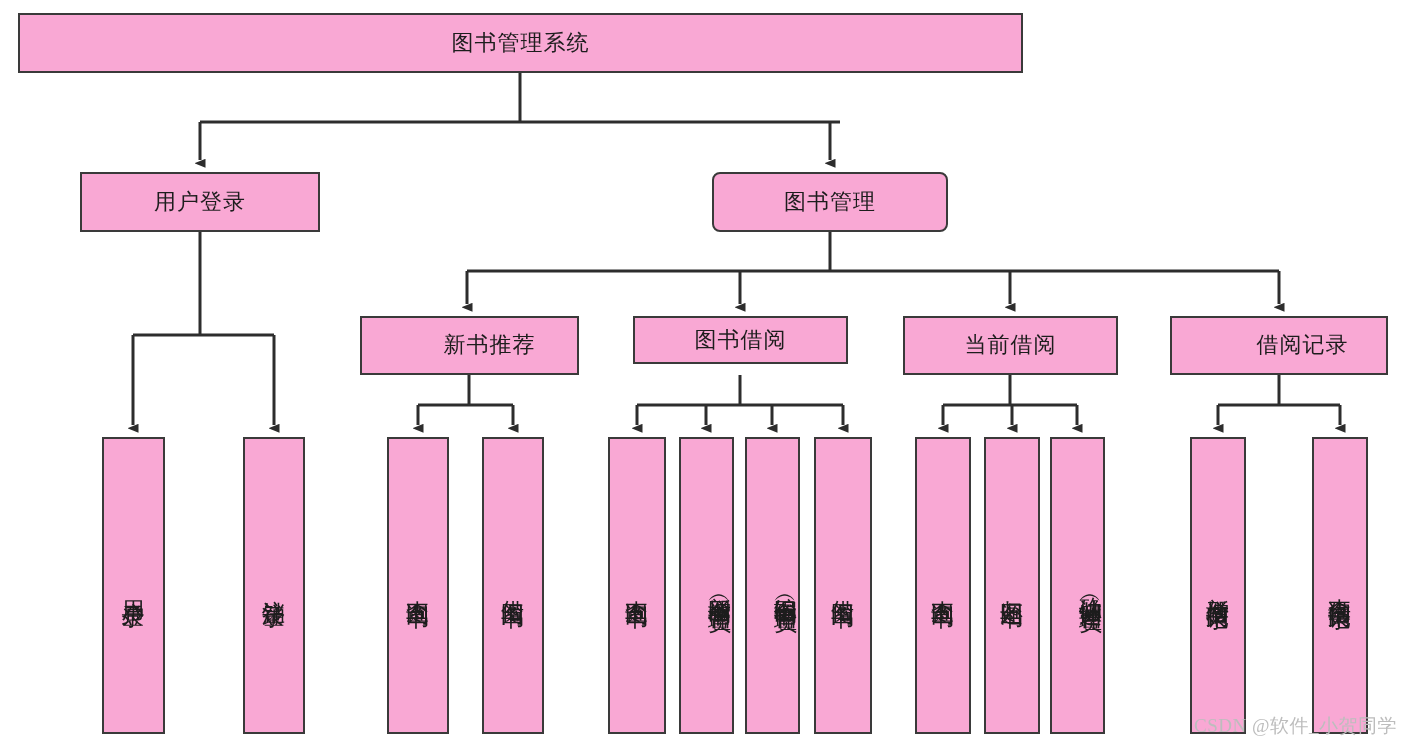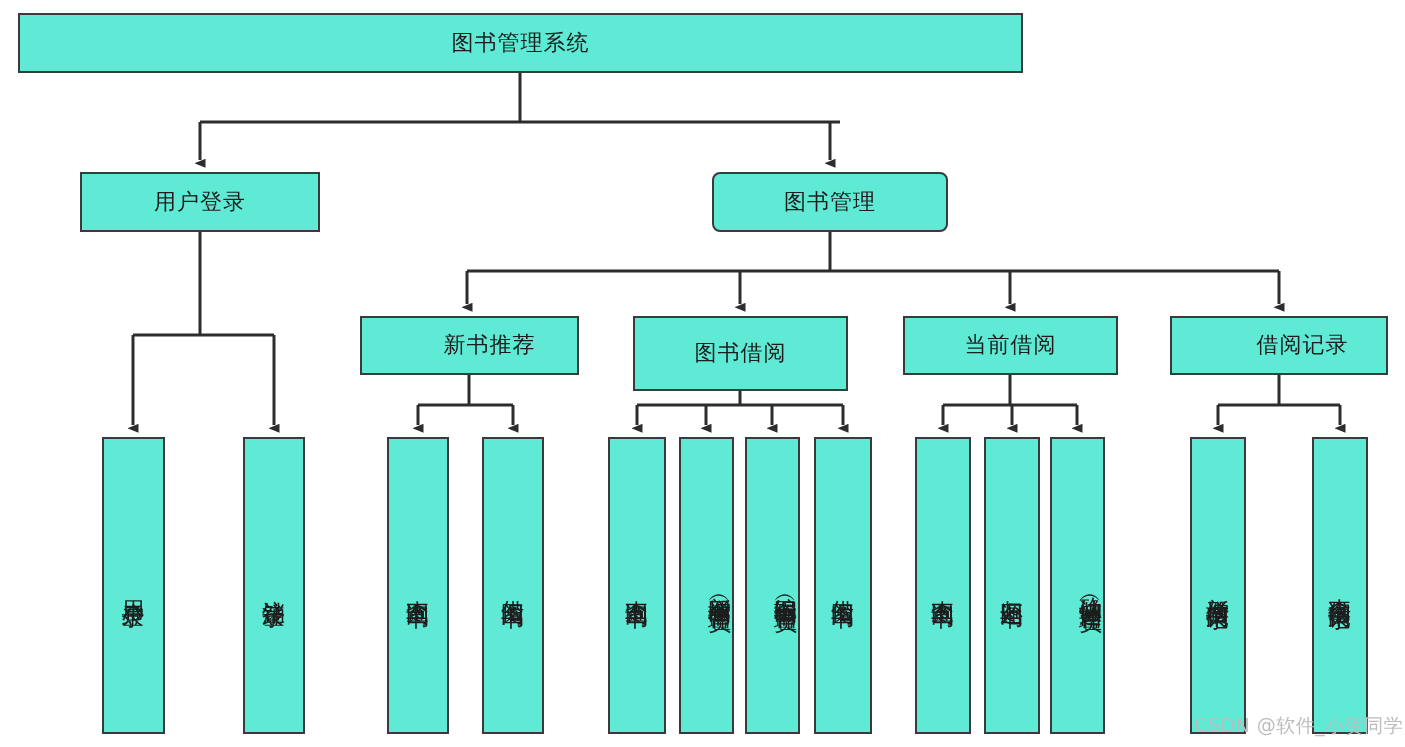--- a/index.html
+++ b/index.html
@@ -20,21 +20,21 @@
     left: 0;
     top: 0;
     width: 1405px;
     height: 747px;
     pointer-events: none;
   }
   .node {
     position: absolute;
     box-sizing: border-box;
     border: 2.5px solid #3a3a3a;
-    background: #5eead4;
+    background: #f9a8d4;
     display: flex;
     align-items: center;
     justify-content: center;
     color: #1d1d1d;
     text-align: right;
   }
   .node.h {
     font-size: 22px;
     letter-spacing: 1px;
     line-height: 1.2;
@@ -130,21 +130,21 @@
   </div>
 
   <div class="node h" style="left:712px;top:172px;width:236px;height:60px;border-radius:8px;">
     <span>图书管理</span>
   </div>
 
   <div class="node h" style="left:360px;top:316px;width:219px;height:59px;padding-left:40px;">
     <span>新书推荐</span>
   </div>
 
-  <div class="node h" style="left:633px;top:316px;width:215px;height:75px;">
+  <div class="node h" style="left:633px;top:316px;width:215px;height:48px;">
     <span>图书借阅</span>
   </div>
 
   <div class="node h" style="left:903px;top:316px;width:215px;height:59px;">
     <span>当前借阅</span>
   </div>
 
   <div class="node h" style="left:1170px;top:316px;width:218px;height:59px;padding-left:47px;">
     <span>借阅记录</span>
   </div>
@@ -194,15 +194,15 @@
   </div>
 
   <div class="node v mid" style="left:1190px;top:437px;width:56px;height:297px;">
     <span>新增借阅记录</span>
   </div>
 
   <div class="node v mid" style="left:1312px;top:437px;width:56px;height:297px;">
     <span>查询借阅记录</span>
   </div>
 
-  <div class="watermark" style="left:1194px;top:713px;">CSDN @软件_小贺同学</div>
+  <div class="watermark" style="left:1194px;top:713px;font-family:Liberation Serif, serif;">CSDN @软件_小贺同学</div>
 
 </div>
 
 </body></html>

